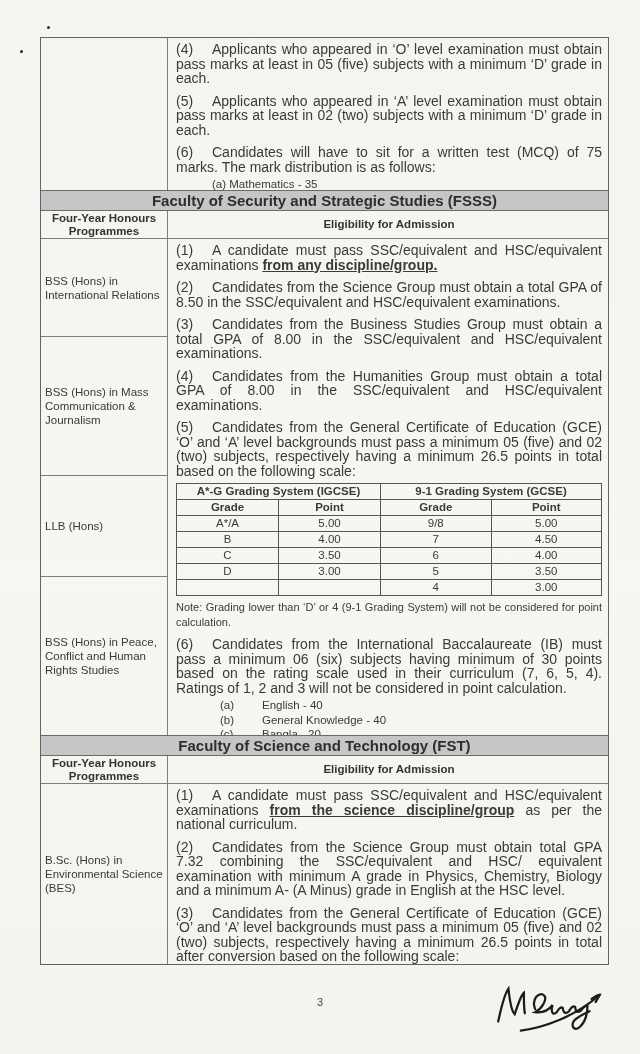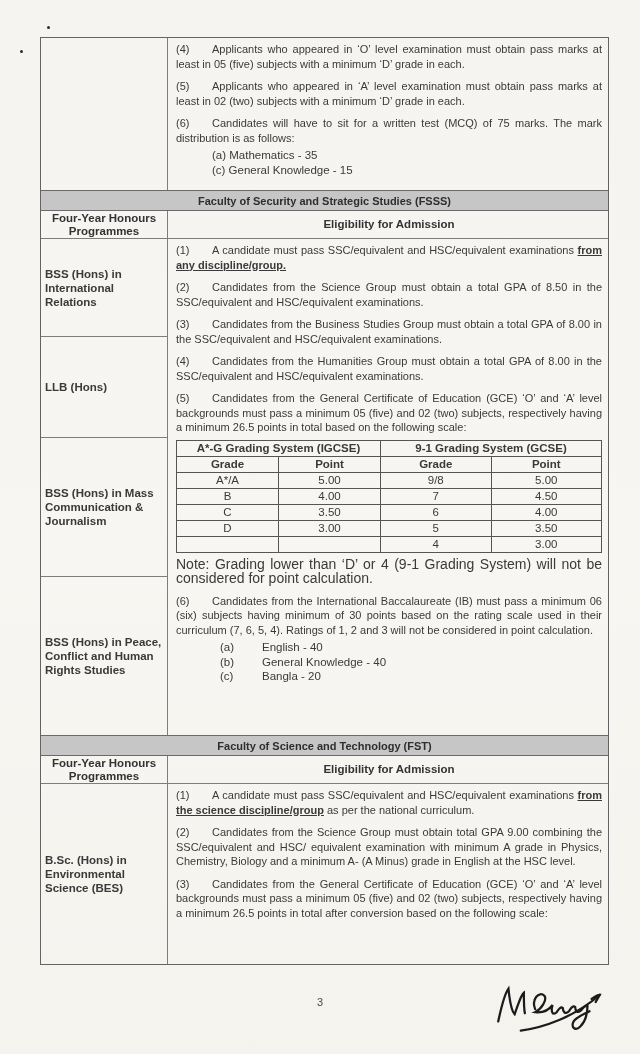--- a/index.html
+++ b/index.html
@@ -6,64 +6,64 @@
   .sheet{
     position:relative;width:640px;height:1054px;margin:0 auto;
     background:linear-gradient(180deg,#f5f4f0 0%,#f7f6f2 55%,#f4f3ee 100%);
     font-family:"Liberation Sans",sans-serif;color:#3a3a3a;overflow:hidden;
   }
   .main-table{
     position:absolute;left:40px;top:37px;width:569px;
     border:1.5px solid #636363;box-sizing:border-box;
   }
   .split{display:flex;box-sizing:border-box;}
-  .lcol{width:127px;border-right:1px solid #7d7d7d;box-sizing:border-box;flex:none;font-weight:bold;}
+  .lcol{width:127px;border-right:1px solid #7d7d7d;box-sizing:border-box;flex:none;}
   .rcol{flex:1;box-sizing:border-box;padding:2px 6px 2px 8px;overflow:hidden;}
   .row-cont{height:152px;}
   .band{
     height:21px;background:#c6c6c6;border-top:1px solid #6a6a6a;border-bottom:1px solid #6a6a6a;
     display:flex;align-items:center;justify-content:center;
-    font-weight:bold;font-size:11px;color:#2e2e2e;box-sizing:border-box;
+    font-weight:bold;font-size:15px;color:#2e2e2e;box-sizing:border-box;
   }
   .hdr-row{height:28px;border-bottom:1px solid #7d7d7d;}
   .hdr-cell{display:flex;align-items:center;justify-content:center;text-align:center;
     font-weight:bold;font-size:11.5px;line-height:13px;color:#333;}
   .hdr-left{padding:4px 6px;}
   .fsss-content{height:496px;}
   .fst-content{height:180px;}
   .lcol-stack{display:flex;flex-direction:column;height:100%;}
   .prog{
     display:flex;align-items:center;box-sizing:border-box;
     padding:2px 3px 2px 4px;font-size:11.5px;line-height:14px;
     border-bottom:1px solid #7d7d7d;
   }
   .prog:last-child{border-bottom:none;}
   .prog.h1{height:98px;}
   .prog.h2{height:101px;}
   .prog.h3{height:139px;}
   .prog.h4{height:158px;}
   .prog.full{height:100%;}
-  .para{margin:8px 0 0 0;text-align:justify;font-size:11px;line-height:14.5px;}
+  .para{margin:8px 0 0 0;text-align:justify;font-size:14px;line-height:14.5px;}
   .para.first{margin-top:2px;}
   .pnum{display:inline-block;width:36px;}
   .bu{font-weight:bold;text-decoration:underline;}
   .sublist{margin:3px 0 0 36px;font-size:11.5px;line-height:14.5px;}
   .sublist2{margin:3px 0 0 44px;font-size:11.5px;line-height:14.5px;}
   .lmark{display:inline-block;width:42px;}
   table.grading{
     border-collapse:collapse;width:100%;margin-top:5px;
     font-size:11.5px;color:#3a3a3a;table-layout:fixed;padding-left:20px;
   }
   table.grading th,table.grading td{
     border:1px solid #555;text-align:center;padding:0 2px;height:15px;line-height:15px;
     overflow:hidden;white-space:nowrap;
   }
   table.grading th{font-weight:bold;}
   .c1{width:24%;}.c2{width:24%;}.c3{width:26%;}.c4{width:26%;}
-  .note{margin:4px 0 0 0;text-align:justify;font-size:14px;line-height:14.5px;}
+  .note{margin:4px 0 0 0;text-align:justify;font-size:11px;line-height:14.5px;}
   .page-num{position:absolute;left:0;right:0;top:996px;text-align:center;font-size:11px;color:#4a4a4a;}
   .signature{position:absolute;left:490px;top:972px;width:118px;height:64px;}
   .signature svg{width:100%;height:100%;}
   .speck{position:absolute;background:#2b2b2b;border-radius:50%;}
   .speck.s1{left:47px;top:26px;width:3px;height:3px;}
   .speck.s2{left:20px;top:50px;width:3px;height:3px;}
 </style>
 </head>
 <body>
 
@@ -92,25 +92,25 @@
       <div class="lcol hdr-cell hdr-left">Four-Year Honours Programmes</div>
       <div class="rcol hdr-cell">Eligibility for Admission</div>
     </div>
 
     <div class="split fsss-content">
       <div class="lcol">
         <div class="lcol-stack">
           <div class="prog h1">
               <span>BSS (Hons) in International Relations</span>
             </div>
+          <div class="prog h3">
+              <span>BSS (Hons) in Mass Communication &amp; Journalism</span>
+            </div>
           <div class="prog h2">
               <span>LLB (Hons)</span>
-            </div>
-          <div class="prog h3">
-              <span>BSS (Hons) in Mass Communication &amp; Journalism</span>
             </div>
           <div class="prog h4">
               <span>BSS (Hons) in Peace, Conflict and Human Rights Studies</span>
             </div>
         </div>
       </div>
       <div class="rcol">
         <p class="para first"><span class="pnum">(1)</span><span>A candidate must pass SSC/equivalent and HSC/equivalent examinations </span><span class="bu">from any discipline/group.</span></p>
         <p class="para"><span class="pnum">(2)</span><span>Candidates from the Science Group must obtain a total GPA of 8.50 in the SSC/equivalent and HSC/equivalent examinations.</span></p>
         <p class="para"><span class="pnum">(3)</span><span>Candidates from the Business Studies Group must obtain a total GPA of 8.00 in the SSC/equivalent and HSC/equivalent examinations.</span></p>
@@ -189,21 +189,21 @@
     <div class="split fst-content">
       <div class="lcol">
         <div class="lcol-stack">
           <div class="prog full">
               <span>B.Sc. (Hons) in Environmental Science (BES)</span>
             </div>
         </div>
       </div>
       <div class="rcol">
         <p class="para first"><span class="pnum">(1)</span><span>A candidate must pass SSC/equivalent and HSC/equivalent examinations </span><span class="bu">from the science discipline/group</span><span> as per the national curriculum.</span></p>
-        <p class="para"><span class="pnum">(2)</span><span>Candidates from the Science Group must obtain total GPA 9.00 combining the SSC/equivalent and HSC/ equivalent examination with minimum A grade in Physics, Chemistry, Biology and a minimum A- (A Minus) grade in English at the HSC level.</span></p>
+        <p class="para"><span class="pnum">(2)</span><span>Candidates from the Science Group must obtain total GPA 7.32 combining the SSC/equivalent and HSC/ equivalent examination with minimum A grade in Physics, Chemistry, Biology and a minimum A- (A Minus) grade in English at the HSC level.</span></p>
         <p class="para"><span class="pnum">(3)</span><span>Candidates from the General Certificate of Education (GCE) ‘O’ and ‘A’ level backgrounds must pass a minimum 05 (five) and 02 (two) subjects, respectively having a minimum 26.5 points in total after conversion based on the following scale:</span></p>
       </div>
     </div>
 
   </div>
 
   <div class="page-num">3</div>
 
   <div class="signature">
     <svg viewBox="0 0 115 62" xmlns="http://www.w3.org/2000/svg" fill="none" stroke="#1c1c1c" stroke-width="2.2" stroke-linecap="round">

